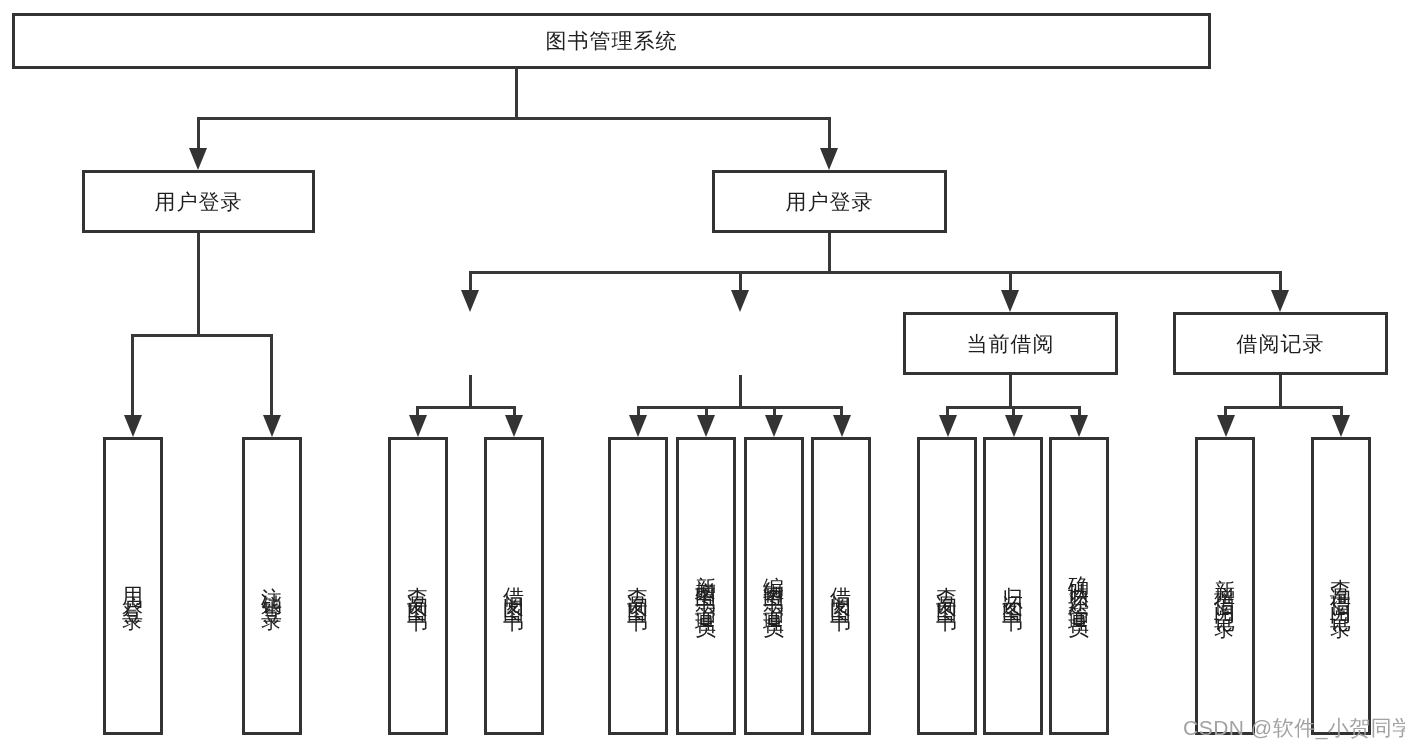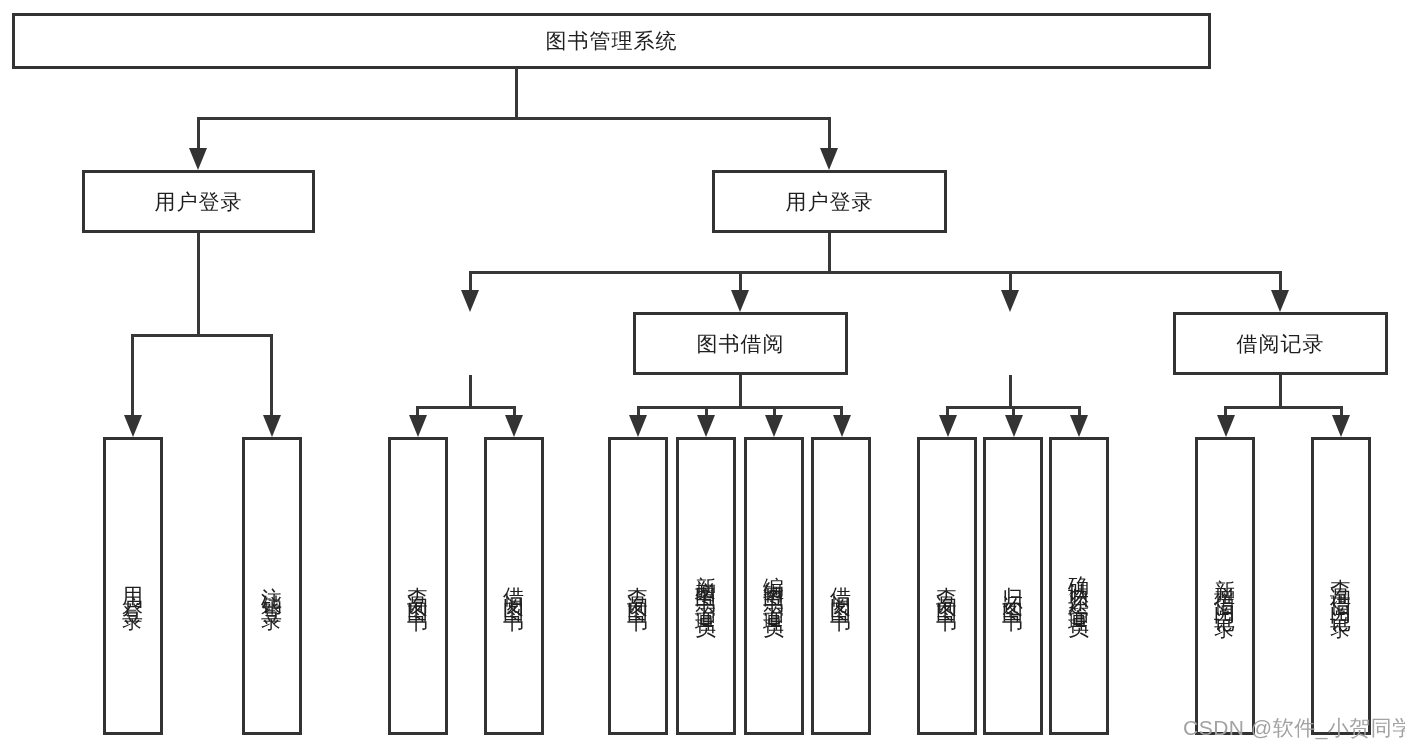--- a/index.html
+++ b/index.html
@@ -90,22 +90,22 @@
   <div class="hl" style="left:469px; top:271px; width:813px;"></div>
   <div class="vl" style="left:469px; top:272px; height:20px;"></div>
   <div class="ar" style="left:461px; top:290px;"></div>
   <div class="vl" style="left:739px; top:272px; height:20px;"></div>
   <div class="ar" style="left:731px; top:290px;"></div>
   <div class="vl" style="left:1009px; top:272px; height:20px;"></div>
   <div class="ar" style="left:1001px; top:290px;"></div>
   <div class="vl" style="left:1279px; top:272px; height:20px;"></div>
   <div class="ar" style="left:1271px; top:290px;"></div>
 
-  <div class="node" style="left:633px; top:312px; width:215px; height:63px;">
-    <span class="lbl">图书借阅</span>
+  <div class="node" style="left:903px; top:312px; width:215px; height:63px;">
+    <span class="lbl">当前借阅</span>
   </div>
   <div class="node" style="left:1173px; top:312px; width:215px; height:63px;">
     <span class="lbl">借阅记录</span>
   </div>
 
   <div class="vl" style="left:469px; top:375px; height:33px;"></div>
   <div class="hl" style="left:416px; top:406px; width:100px;"></div>
   <div class="vl" style="left:416px; top:406px; height:11px;"></div>
   <div class="ar" style="left:409px; top:415px;"></div>
   <div class="vl" style="left:513px; top:406px; height:11px;"></div>

